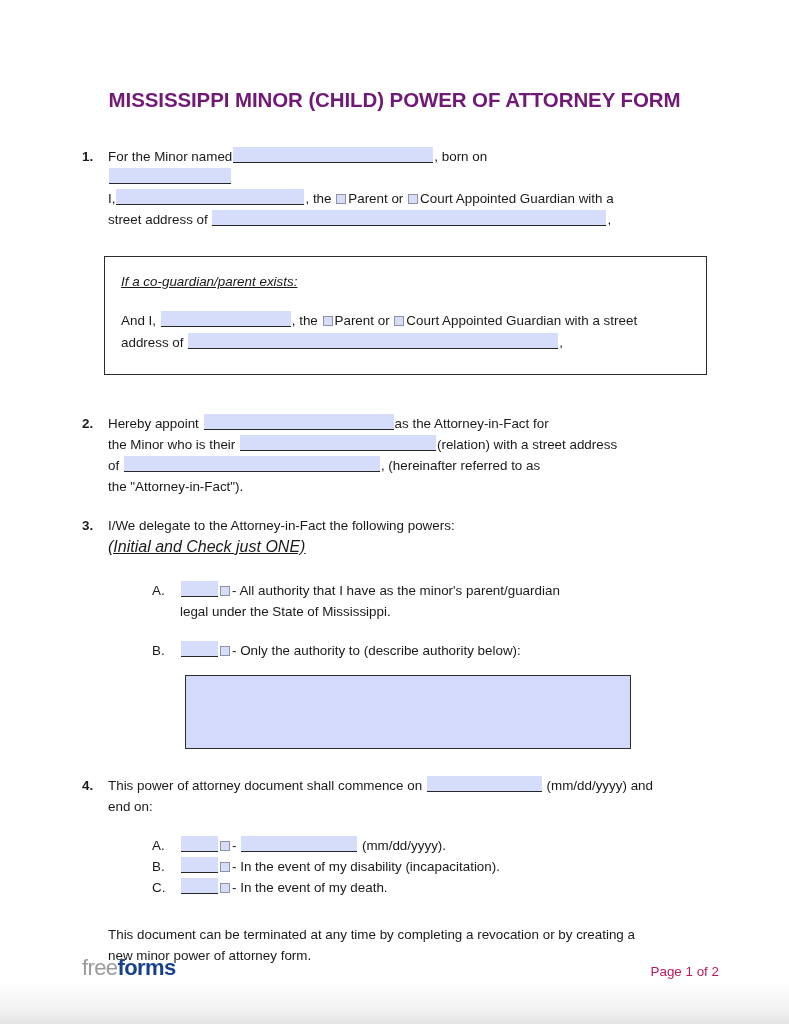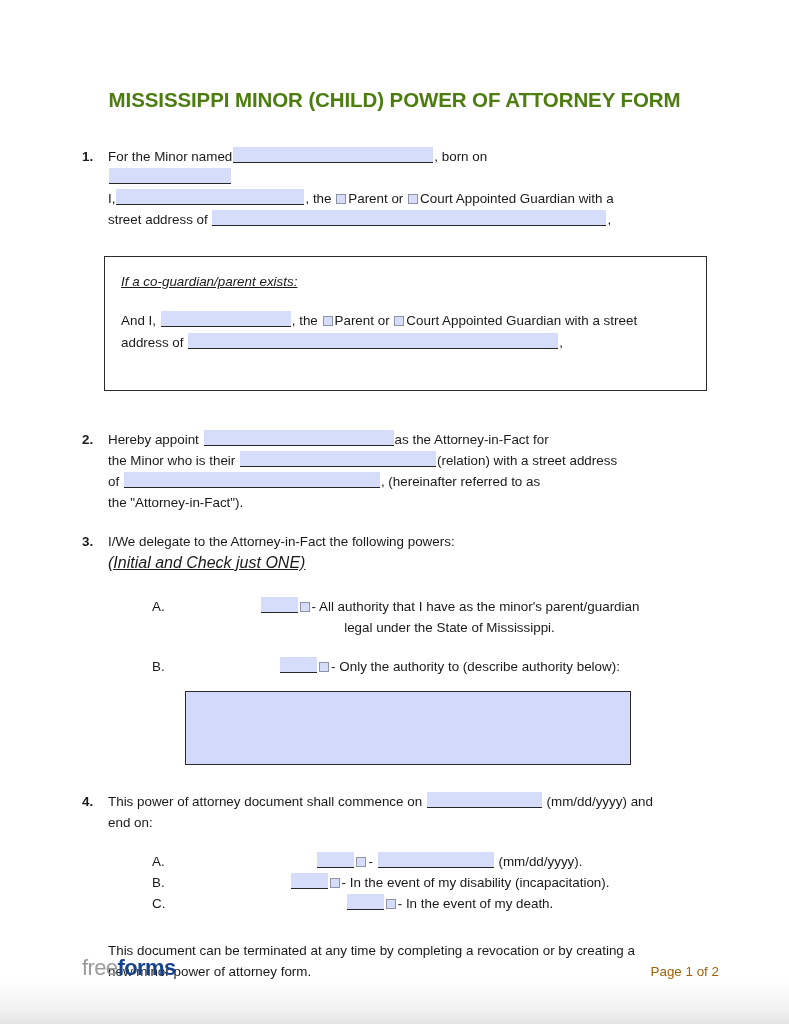--- a/index.html
+++ b/index.html
@@ -31,21 +31,21 @@
     height: 42px;
     background: linear-gradient(to bottom, rgba(255,255,255,0) 0%, rgba(230,230,230,0.55) 65%, rgba(224,224,224,0.85) 100%);
     pointer-events: none;
   }
 
   .doc-title {
     text-align: center;
     font-size: 20.5px;
     font-weight: bold;
     letter-spacing: -0.1px;
-    color: #4d7c0f;
+    color: #701a75;
     margin: 0;
     padding-top: 88px;
   }
 
   .content {
     position: relative;
     padding: 0 70px 0 82px;
     margin-top: 34px;
   }
 
@@ -102,21 +102,21 @@
     vertical-align: -1px;
     margin: 0 2px 0 1px;
     box-sizing: border-box;
   }
 
   
   .coguardian-box {
     border: 1.3px solid #2b2b2b;
     margin: 26px 0 0 22px;
     margin-right: 12px;
-    padding: 14px 16px 36px 16px;
+    padding: 14px 16px 20px 16px;
     font-size: 13.4px;
     line-height: 21px;
   }
   .coguardian-head {
     font-style: italic;
     text-decoration: underline;
     margin-bottom: 18px;
   }
   .coguardian-line { line-height: 22px; }
 
@@ -134,21 +134,21 @@
   .sub-item {
     display: flex;
     align-items: flex-start;
     font-size: 13.4px;
     line-height: 21px;
   }
   .sub-letter {
     width: 28px;
     flex: 0 0 28px;
   }
-  .sub-text { flex: 1 1 auto; text-align: center; }
+  .sub-text { flex: 1 1 auto; }
 
   
   .big-box {
     background: #d3dafc;
     border: 1.6px solid #2b2b2b;
     height: 72px;
     margin: 14px 0 0 103px;
     margin-right: 88px;
   }
 
@@ -165,21 +165,21 @@
   .logo {
     font-size: 22px;
     font-weight: bold;
     letter-spacing: -0.6px;
     line-height: 1;
   }
   .logo-free { color: #9a9a9a; font-weight: normal; }
   .logo-forms { color: #17418c; font-weight: bold; }
   .page-num {
     font-size: 13.4px;
-    color: #a16207;
+    color: #be185d;
   }
 
   .sp-12 { height: 12px; }
   .sp-18 { height: 18px; }
   .sp-22 { height: 22px; }
   .sp-26 { height: 26px; }
 </style>
 </head>
 <body>
 

